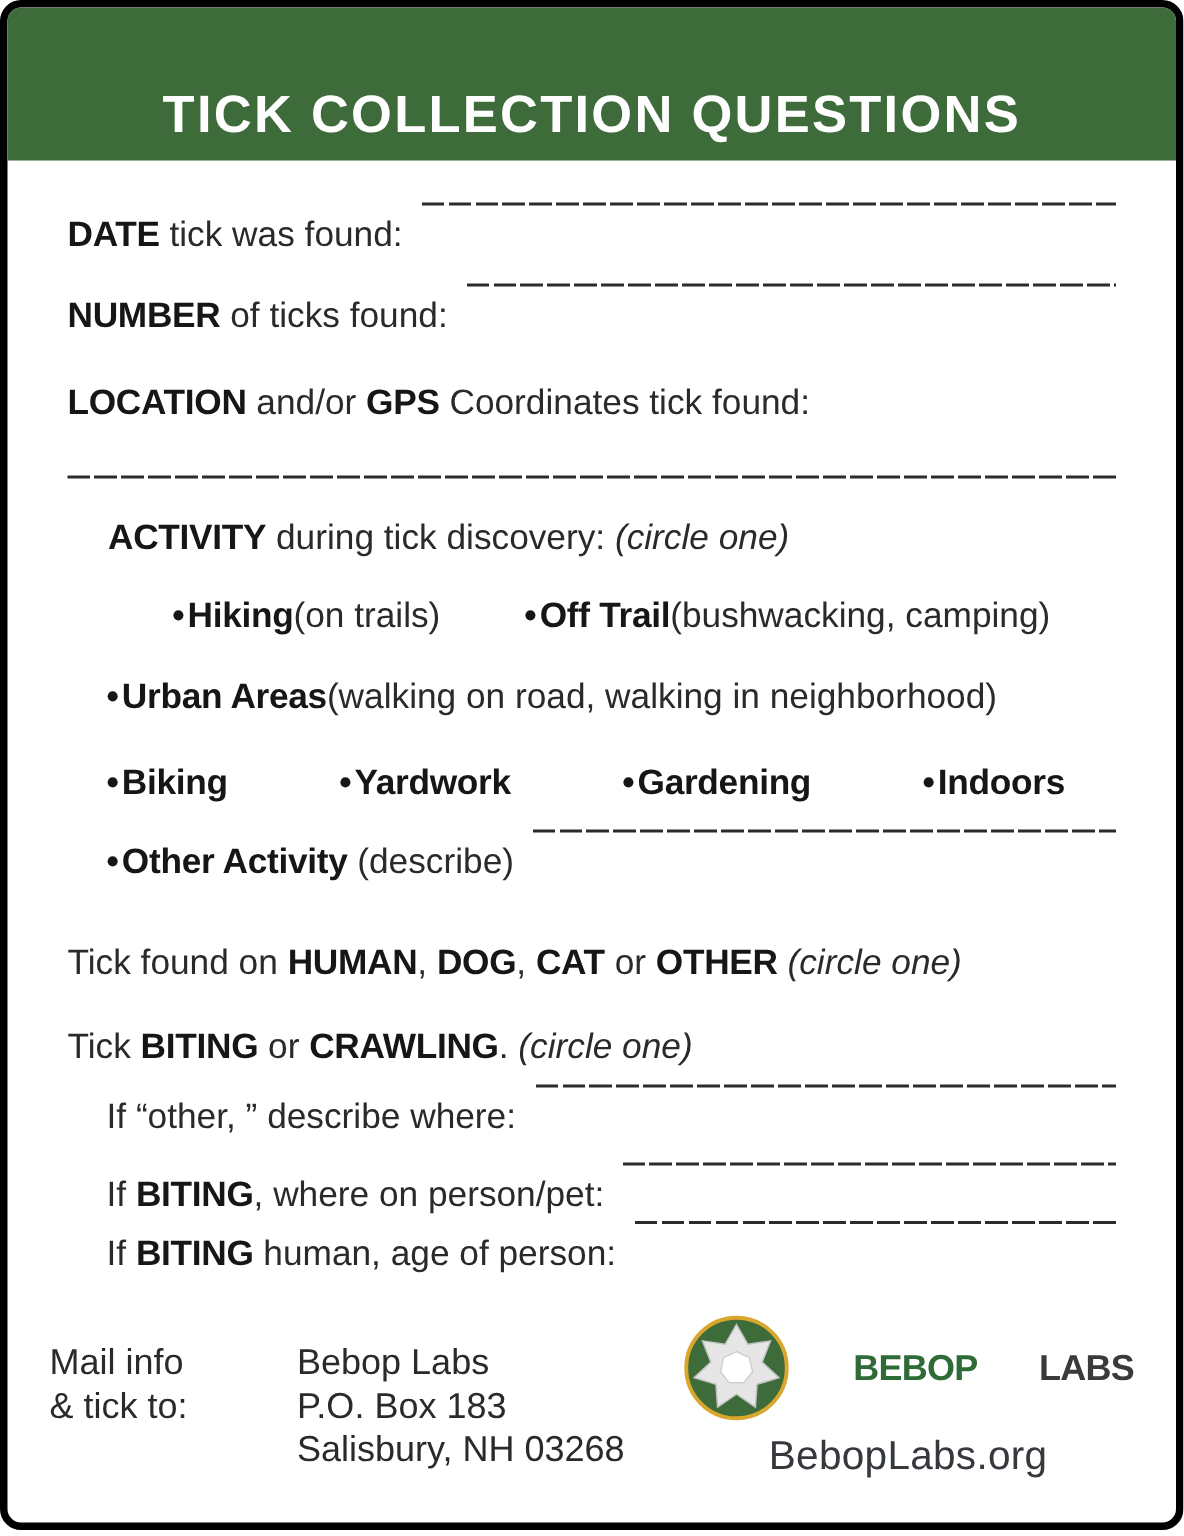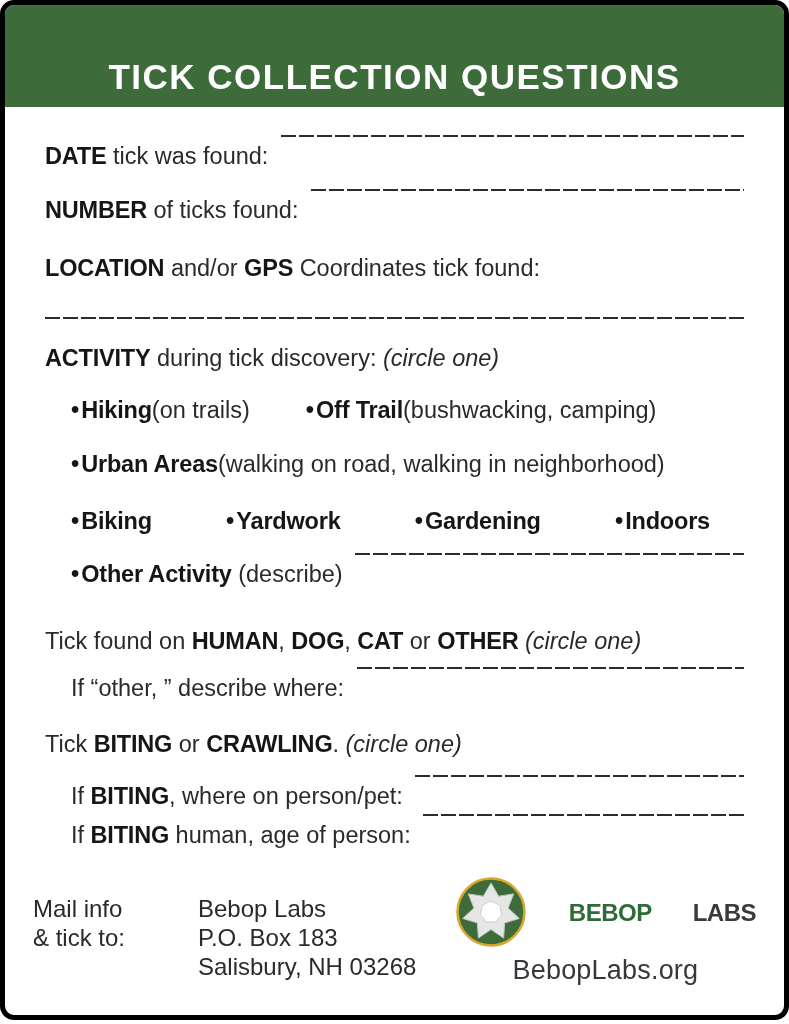--- a/index.html
+++ b/index.html
@@ -46,22 +46,22 @@
   .fullline { position: relative; height: 22px; margin-top: 14px; }
   .fullline::after {
     content: "";
     position: absolute; left: 0; right: 0; bottom: 0; height: 2px;
     background: repeating-linear-gradient(90deg, #2b2b2b 0 15px, rgba(0,0,0,0) 15px 18px);
   }
   
   .r-date     { margin-top: 34px; }
   .r-number   { margin-top: 24px; }
   .r-location { margin-top: 28px; }
-  .r-activity { margin-top: 24px; }
-  .r-opt1 { margin-top: 22px; }
+  .r-activity { margin-top: 24px; margin-left: 27px; }
+  .r-opt1 { margin-top: 22px; justify-content: center; }
   .r-opt2 { margin-top: 24px; }
   .r-opt3 { margin-top: 27px; }
   .r-opt4 { margin-top: 23px; }
   .r-found      { margin-top: 37px; }
   .r-otherwhere { margin-top: 17px; }
   .r-bitinghead  { margin-top: 26px; }
   .r-bitingwhere { margin-top: 22px; }
   .r-bitingage   { margin-top: 9px; }
   .indent { padding-left: 26px; }
   .opt { display: inline-flex; align-items: flex-end; }
@@ -163,27 +163,27 @@
           <b>Other Activity</b>
           <span class="txt"> (describe) </span>
         </span>
         <span class="blank"></span>
       </div>
 
     <div class="row r-found">
         <span class="txt"><span>Tick found on </span><b>HUMAN</b><span>, </span><b>DOG</b><span>, </span><b>CAT</b><span> or </span><b>OTHER</b><span class="it"> (circle one)</span></span>
       </div>
 
+    <div class="row r-bitinghead">
+        <span class="txt"><span>Tick </span><b>BITING</b><span> or </span><b>CRAWLING</b><span>. </span><span class="it">(circle one)</span></span>
+      </div>
+
     <div class="row r-otherwhere indent">
         <span class="txt">If “other, ” describe where: </span>
         <span class="blank"></span>
-      </div>
-
-    <div class="row r-bitinghead">
-        <span class="txt"><span>Tick </span><b>BITING</b><span> or </span><b>CRAWLING</b><span>. </span><span class="it">(circle one)</span></span>
       </div>
 
     <div class="row r-bitingwhere indent">
         <span class="txt"><span>If </span><b>BITING</b><span>, where on person/pet: </span></span>
         <span class="blank"></span>
       </div>
 
     <div class="row r-bitingage indent">
         <span class="txt"><span>If </span><b>BITING</b><span> human, age of person: </span></span>
         <span class="blank"></span>

